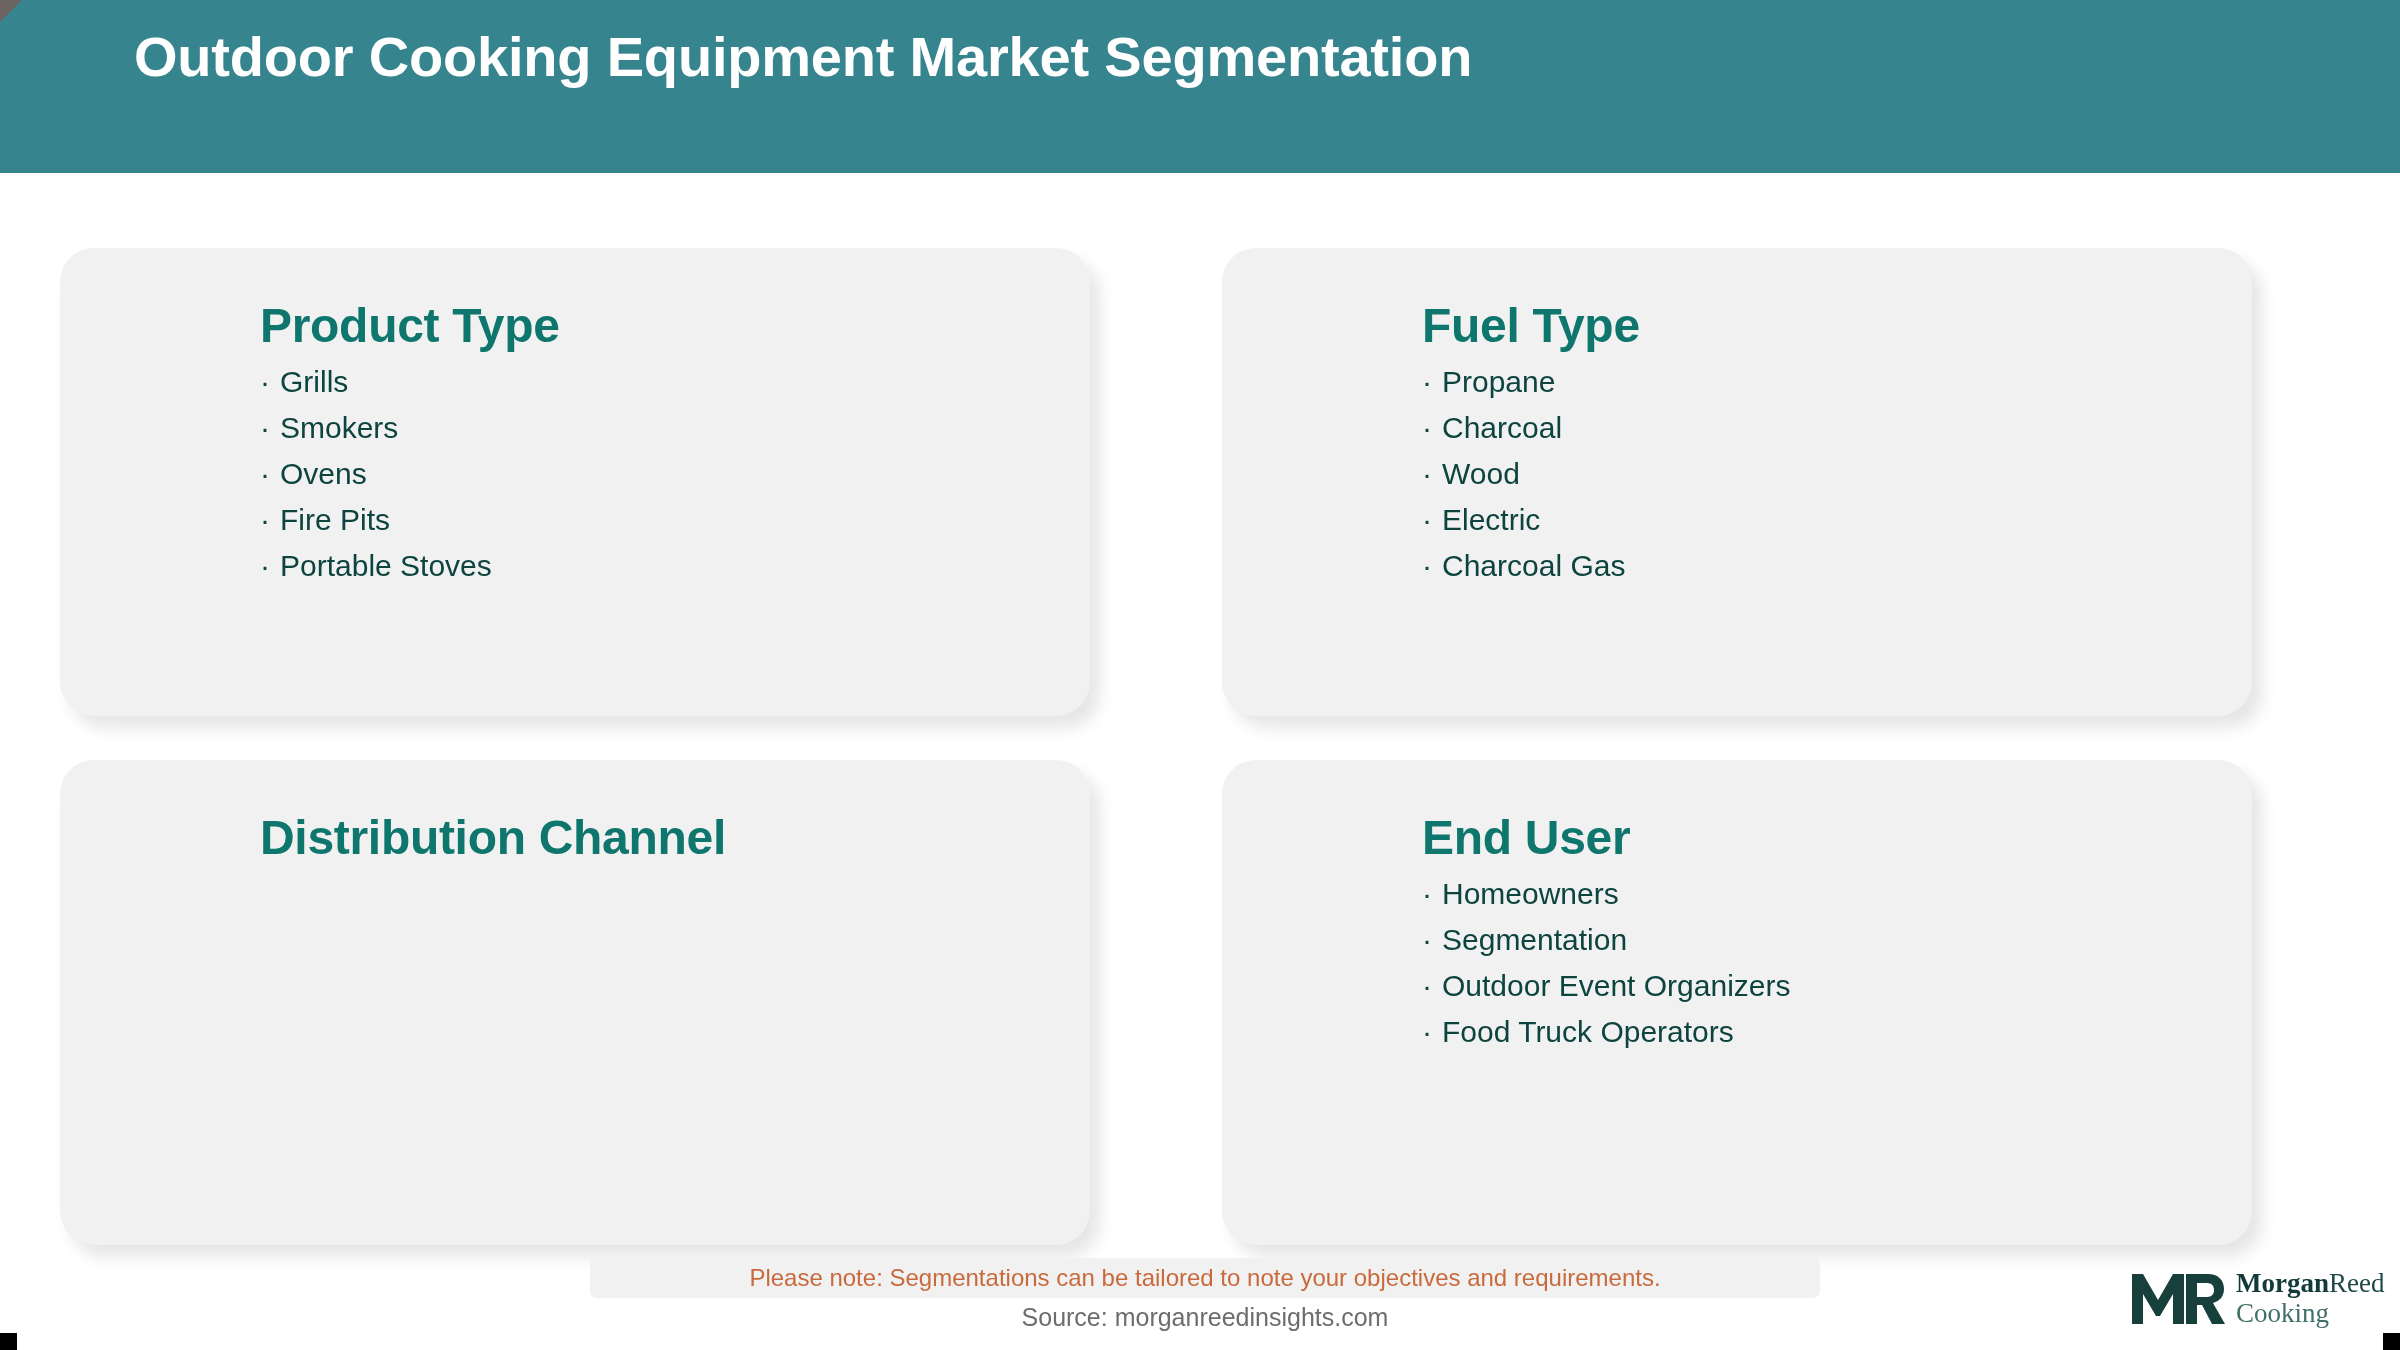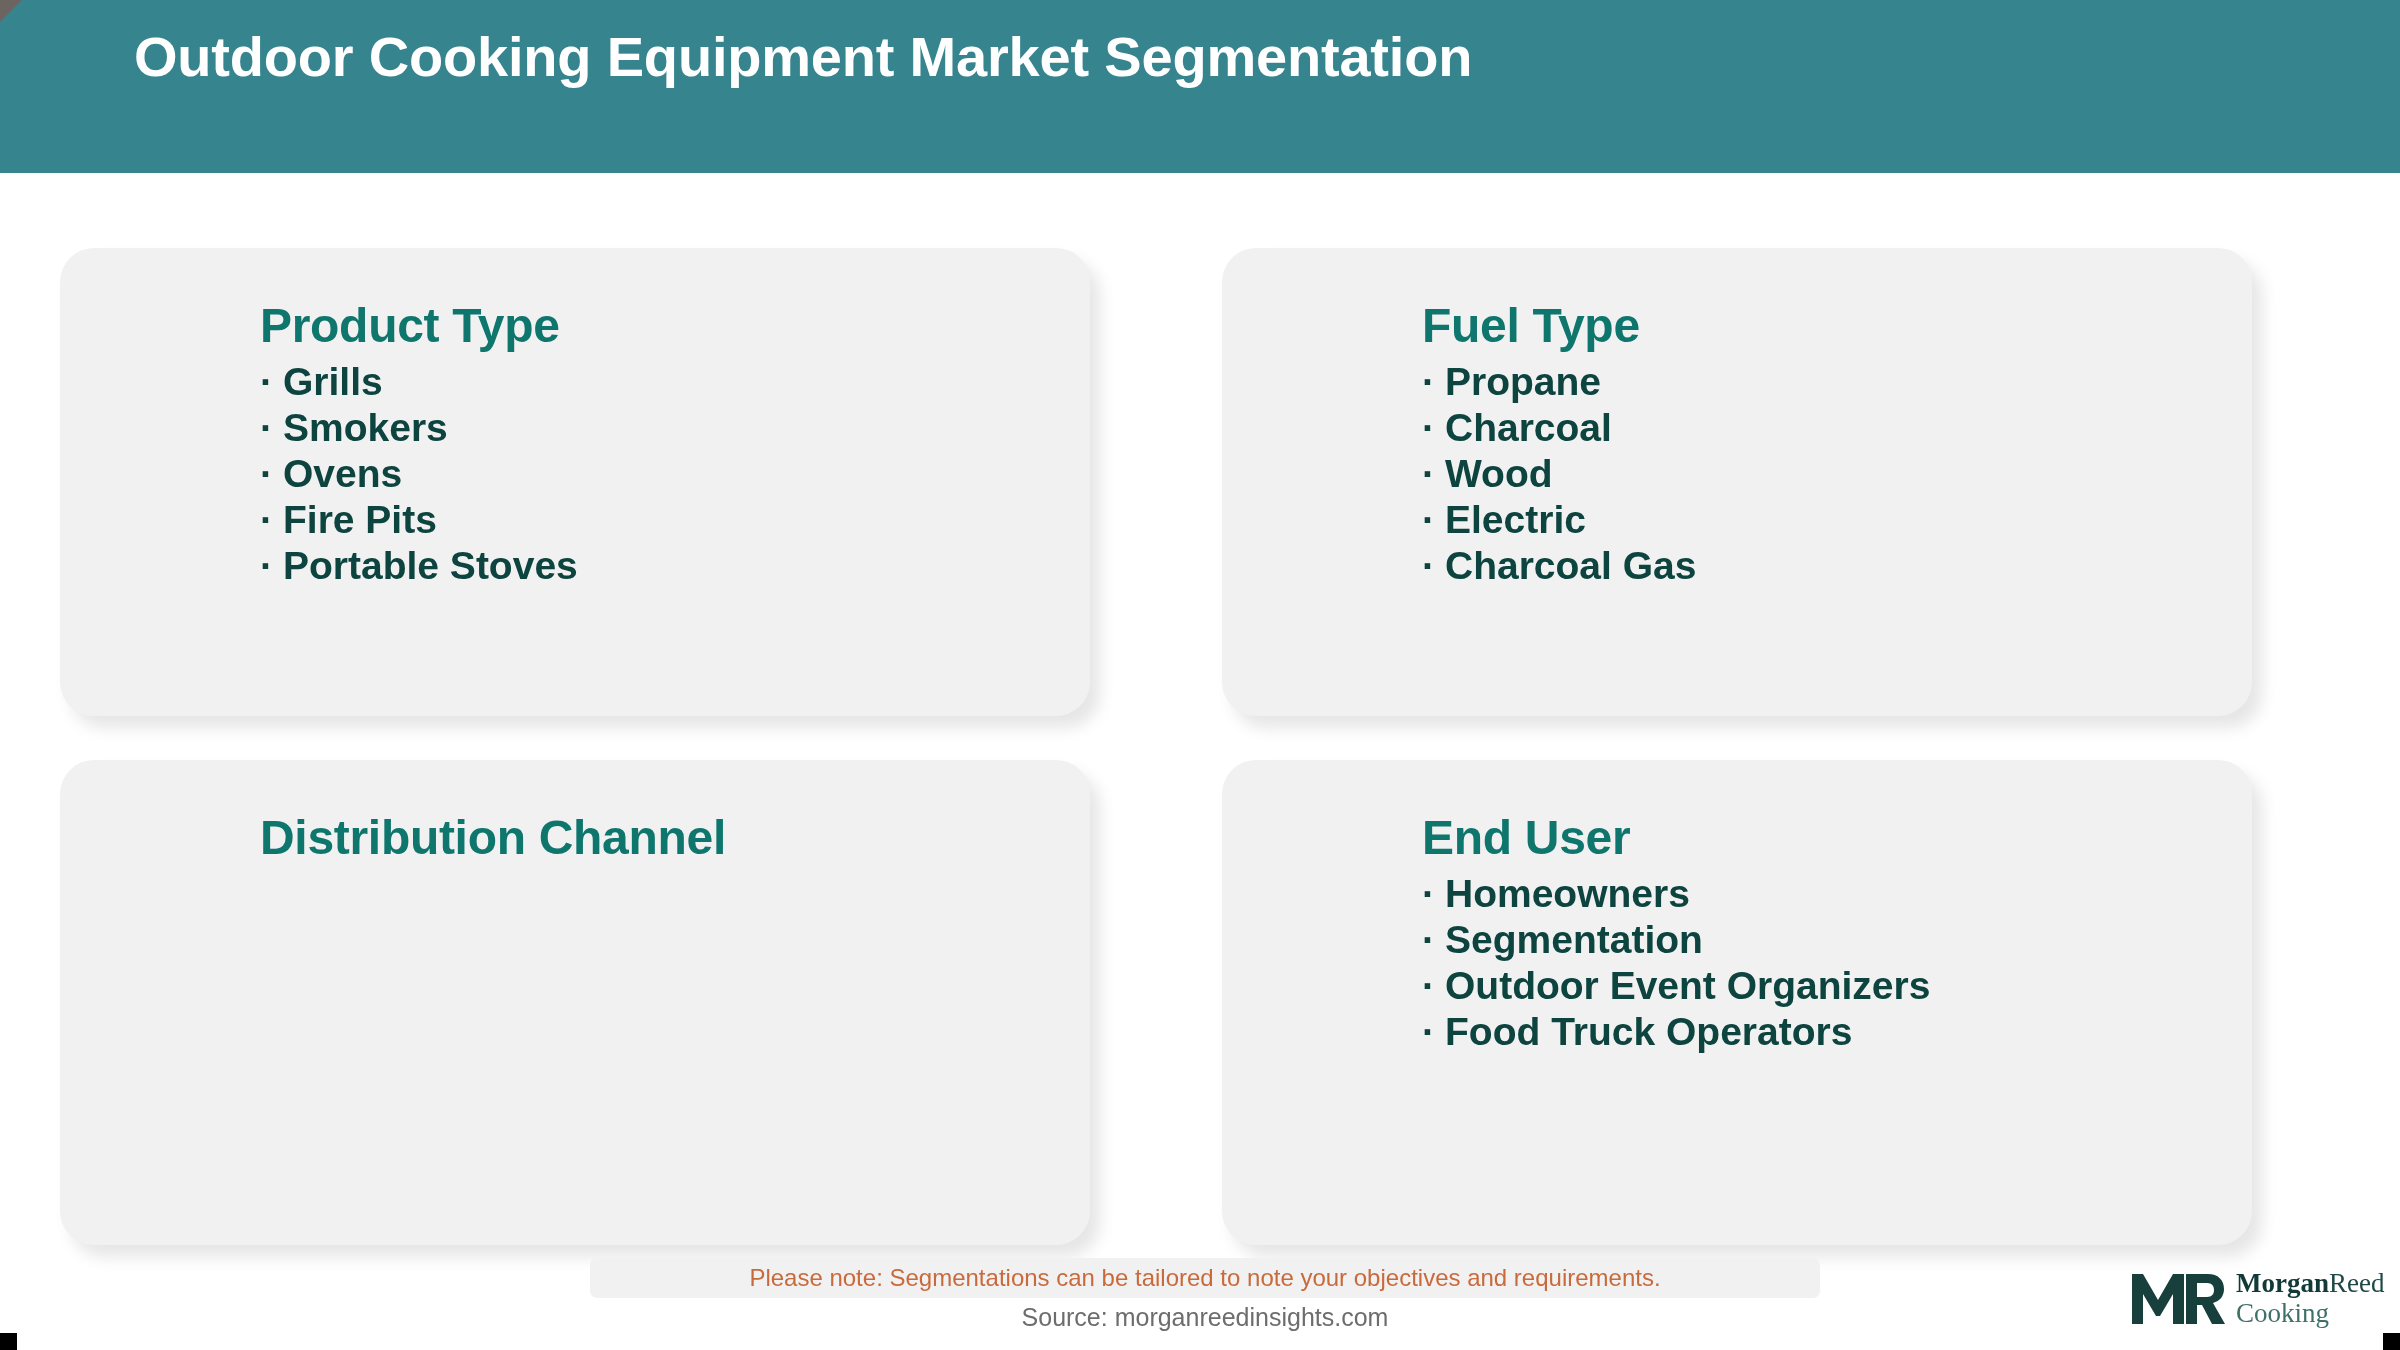--- a/index.html
+++ b/index.html
@@ -72,25 +72,25 @@
     margin: 0 0 6px 0;
     line-height: 1.1;
     white-space: nowrap;
   }
   .card-list {
     list-style: none;
     margin: 0;
     padding: 0;
   }
   .card-list li {
-    font-size: 39px;
+    font-size: 30px;
     color: #0d443f;
     line-height: 46px;
     white-space: nowrap;
-    font-weight: bold;
+    font-weight: normal;
   }
   .card-list li .bullet {
     display: inline-block;
     margin-right: 10px;
   }
 
   
   .note-box {
     position: absolute;
     left: 590px;

